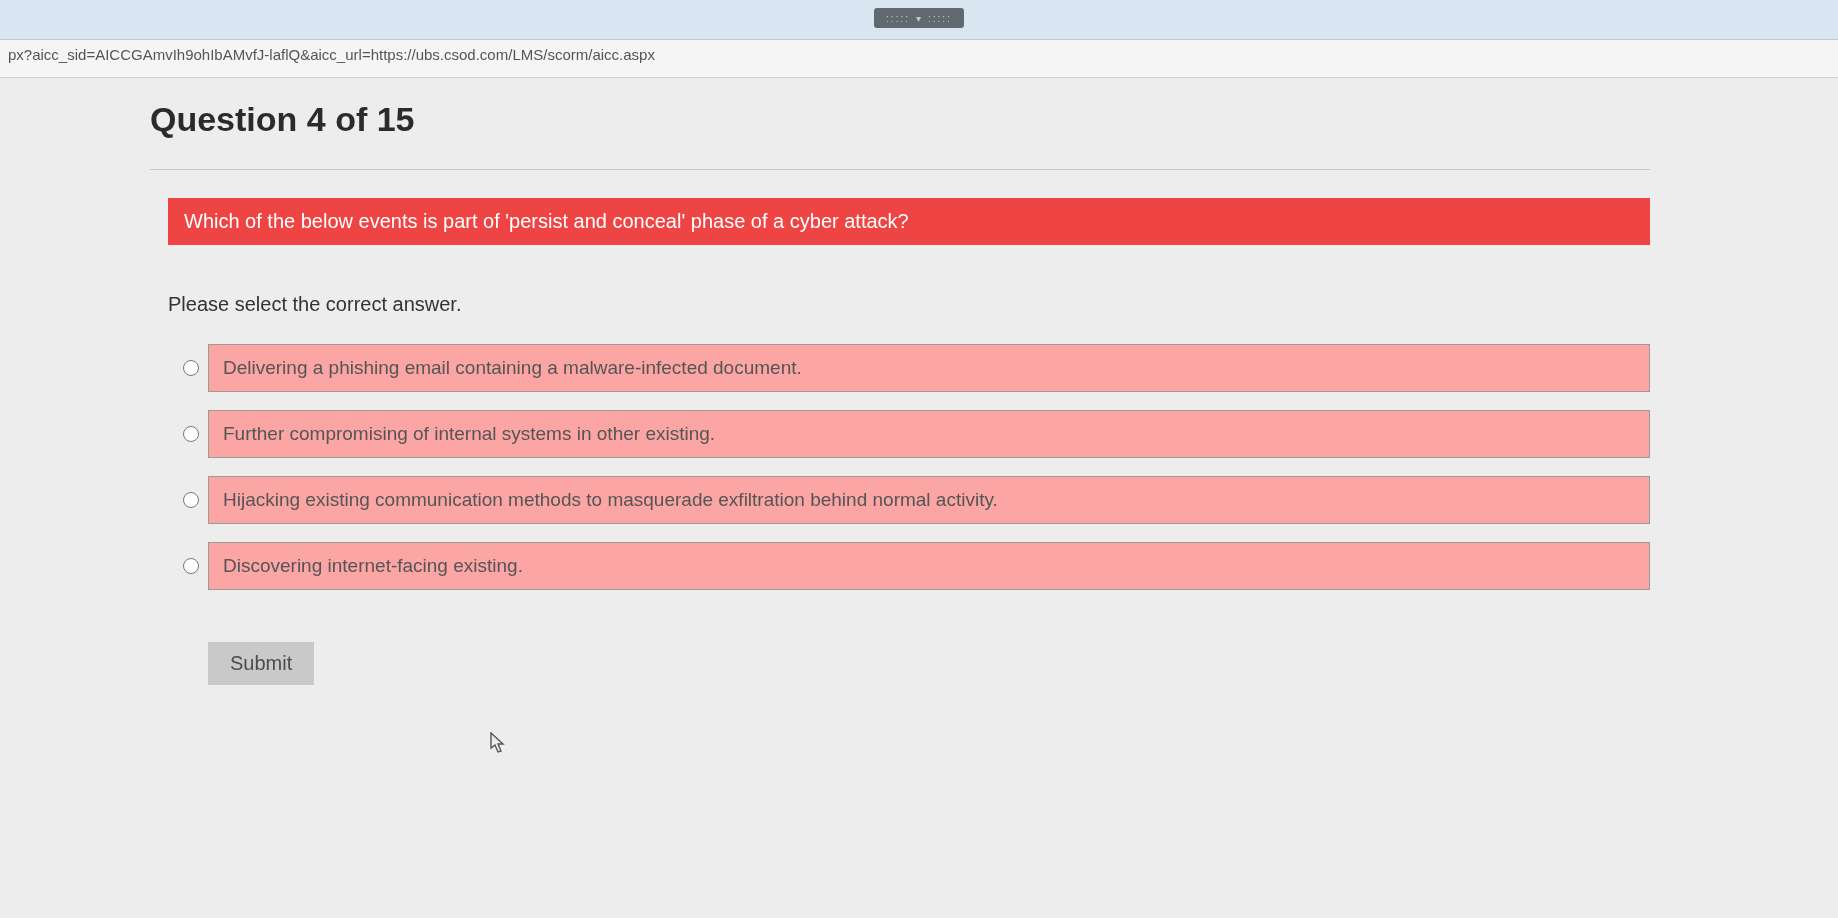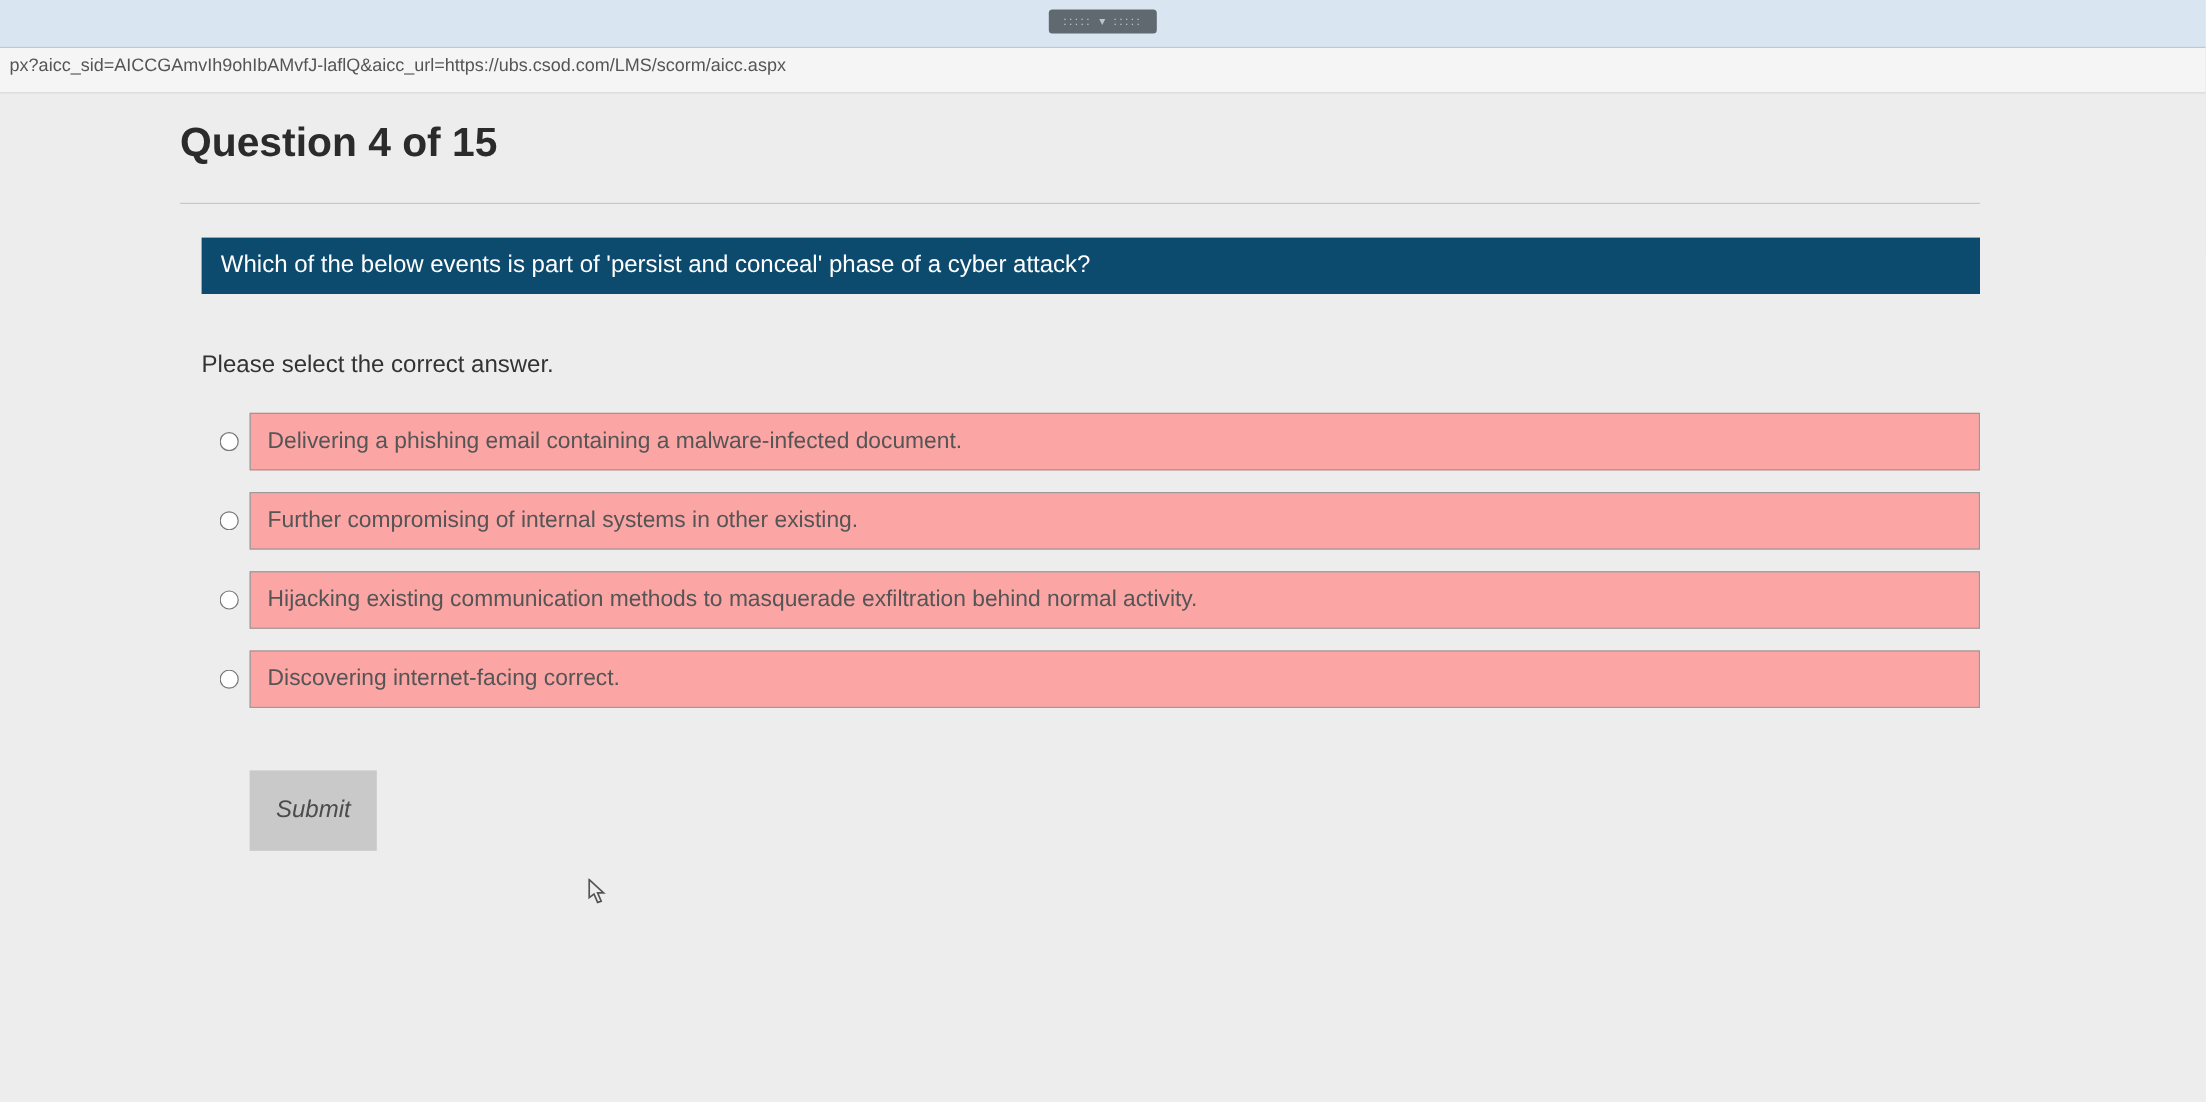--- a/index.html
+++ b/index.html
@@ -62,21 +62,21 @@
     padding: 4px 0 30px 0;
   }
   .divider {
     border: none;
     border-top: 1px solid #c8c8c8;
     margin-bottom: 28px;
     width: 100%;
   }
   .question-block { margin-left: 18px; }
   .question-text {
-    background: #0c4a6e;
+    background: #ef4444;
     color: #fff;
     font-size: 20px;
     padding: 12px 16px;
     margin-bottom: 14px;
   }
   .instruction {
     font-size: 20px;
     color: #333;
     margin-bottom: 28px;
     margin-top: 48px;
@@ -112,24 +112,23 @@
     align-items: center;
   }
   .submit-btn {
     display: inline-block;
     margin-top: 34px;
     margin-left: 40px;
     background: #c9c9c9;
     border: none;
     color: #4c4c4c;
     font-size: 20px;
-    padding: 22px 22px;
+    padding: 10px 22px;
     cursor: pointer;
     font-family: inherit;
-    font-style: italic;
   }
   .cursor-icon {
     position: absolute;
     left: 490px;
     top: 732px;
     width: 16px;
     height: 22px;
     pointer-events: none;
   }
 </style>
@@ -178,21 +177,21 @@
           <div class="option-radio">
             <input type="radio" name="q4" style="">
           </div>
           <label class="option-box">Hijacking existing communication methods to masquerade exfiltration behind normal activity.</label>
         </div>
 
         <div class="option-row">
           <div class="option-radio">
             <input type="radio" name="q4" style="">
           </div>
-          <label class="option-box">Discovering internet-facing correct.</label>
+          <label class="option-box">Discovering internet-facing existing.</label>
         </div>
 
       </div>
 
       <button class="submit-btn">Submit</button>
     </div>
   </div>
 </div>
 
 <svg class="cursor-icon" viewBox="0 0 16 22">

